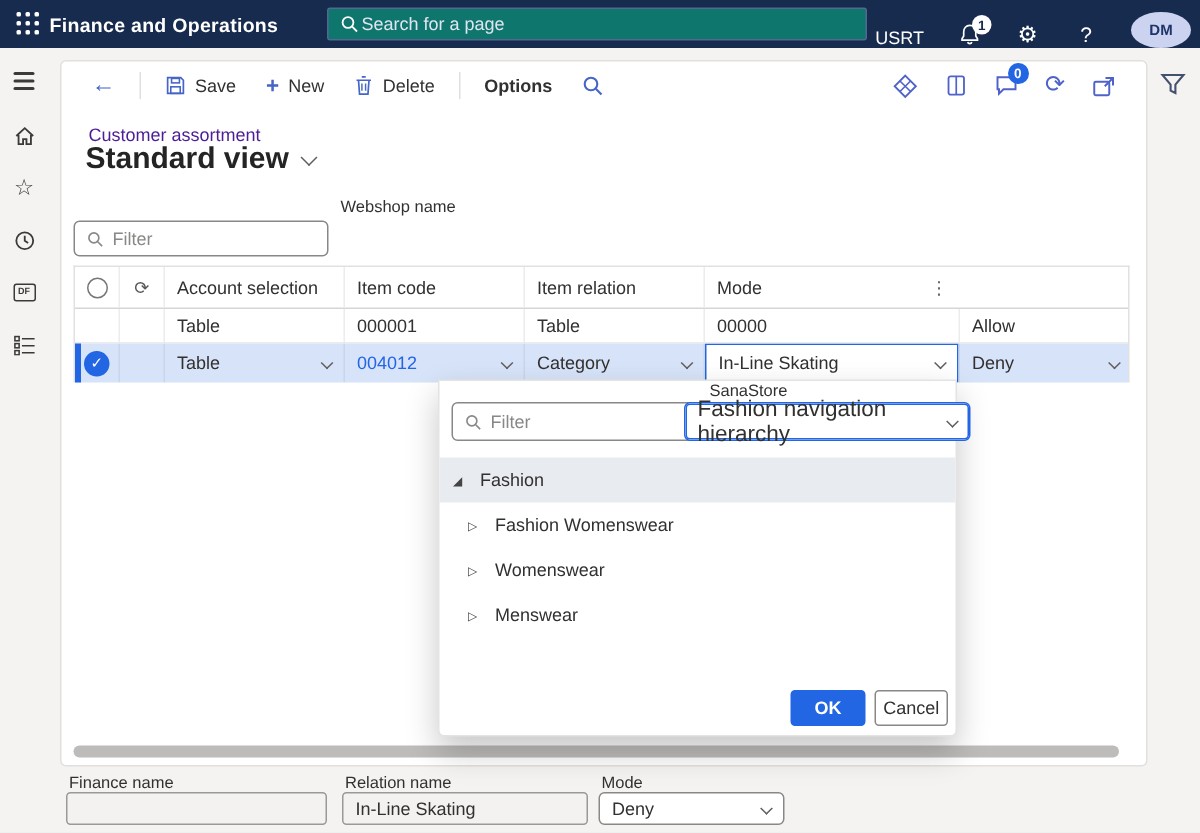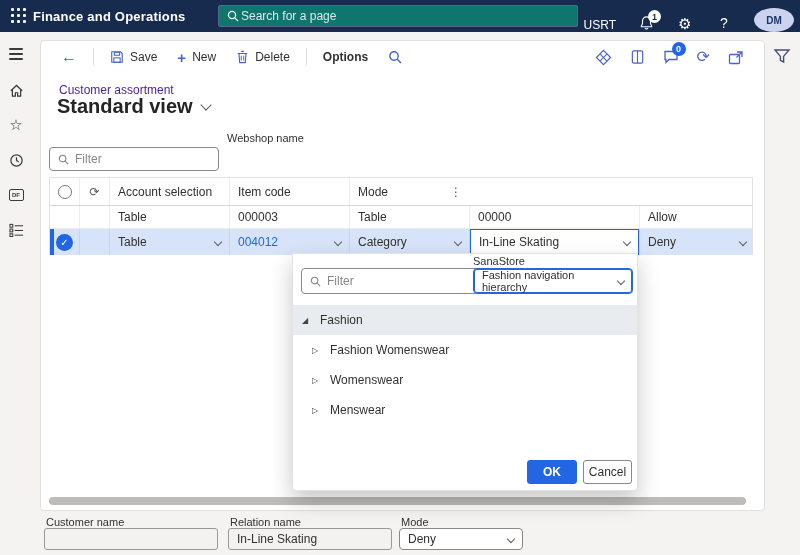--- a/index.html
+++ b/index.html
@@ -103,22 +103,22 @@
   .hscroll{position:absolute;left:8px;top:456px;width:697px;height:8px;border-radius:4px;background:#bdbcba;cursor:pointer}
 
   
   .flyout{position:absolute;left:292px;top:253px;width:346px;height:238px;background:#fff;z-index:10;
     border:1px solid #e3e3e3;border-radius:0 0 4px 4px;box-shadow:0 10px 22px rgba(0,0,0,.22)}
   .fly-filter{position:absolute;left:8px;top:14px;width:222px;height:26px;border:1px solid #8a8886;border-radius:4px;
     display:flex;align-items:center;padding:0 8px;gap:6px;color:#605e5c;background:#fff}
   .fly-filter input{border:none;outline:none;font-size:12px;width:100%;font-family:inherit}
   .fly-filter input::placeholder{color:#8a8886}
   .hier-label{position:absolute;left:180px;top:1px;font-size:11px;color:#323130}
-  .hier-select{position:absolute;left:180px;top:14px;width:160px;height:26px;border-color:#2266e3;
-    box-shadow:0 0 0 1px #2266e3 inset;font-size:11px}
+  .hier-select{position:absolute;left:163px;top:14px;width:191px;height:26px;border-color:#2266e3;
+    box-shadow:0 0 0 1px #2266e3 inset;font-size:15px}
   .tree{position:absolute;left:0;top:51px;width:100%}
   .tree-row{height:30px;display:flex;align-items:center;font-size:12px;color:#323130;cursor:pointer}
   .tree-row.sel{background:#e8ebf0}
   .tree-caret{width:18px;text-align:left;font-size:8px;color:#444;flex:none}
   .ind0{padding-left:9px}.ind1{padding-left:19px}
   .fly-actions{position:absolute;left:0;top:206px;width:100%;display:flex;justify-content:flex-end;gap:6px;padding-right:5px}
   .btn{height:24px;border-radius:3px;font-size:12px;display:flex;align-items:center;justify-content:center;cursor:pointer}
   .btn-primary{width:50px;background:#2266e3;color:#fff;font-weight:bold;border:1px solid #2266e3}
   .btn-default{width:49px;background:#fff;color:#323130;border:1px solid #8a8886}
 
@@ -303,31 +303,32 @@
     <div class="webshop-label">Webshop name</div>
 
     <div class="grid">
       <div class="grow ghead">
         <span class="gcell cell-center">
             <span class="sel-circle"></span>
           </span>
         <span class="gcell cell-center hd-refresh">⟳</span>
         <span class="gcell">Account selection</span>
         <span class="gcell">Item code</span>
+        <span class="gcell">Item relation</span>
         <span class="gcell cell-split">
           <span>Mode</span>
           <span class="more-v">⋮</span>
         </span>
       </div>
 
       <div class="grow gr1">
         <span class="gcell cell-center"></span>
         <span class="gcell"></span>
         <span class="gcell">Table</span>
-        <span class="gcell">000003</span>
+        <span class="gcell">000001</span>
         <span class="gcell">Table</span>
         <span class="gcell">00000</span>
         <span class="gcell">Allow</span>
       </div>
 
       <div class="grow gr2">
         <span class="row-bar"></span>
         <span class="gcell cell-center">
           <span class="row-check">✓</span>
         </span>
@@ -394,21 +395,21 @@
         <span>Menswear</span>
       </div>
     </div>
 
     <div class="fly-actions">
       <span class="btn btn-primary">OK</span>
       <span class="btn btn-default">Cancel</span>
     </div>
   </div>
 
-  <div class="f-label" style="left:46px;top:516px">Customer name</div>
+  <div class="f-label" style="left:46px;top:516px">Finance name</div>
   <input class="f-input" style="left: 44px; top: 528px; width: 174px;" readonly="" value="">
 
   <div class="f-label" style="left:230px;top:516px">Relation name</div>
   <input class="f-input" style="left: 228px; top: 528px; width: 164px;" readonly="" value="In-Line Skating">
 
   <div class="f-label" style="left:401px;top:516px">Mode</div>
   <div class="select-box mode-select">
     <span>Deny</span>
     <span class="chev"></span>
   </div>

